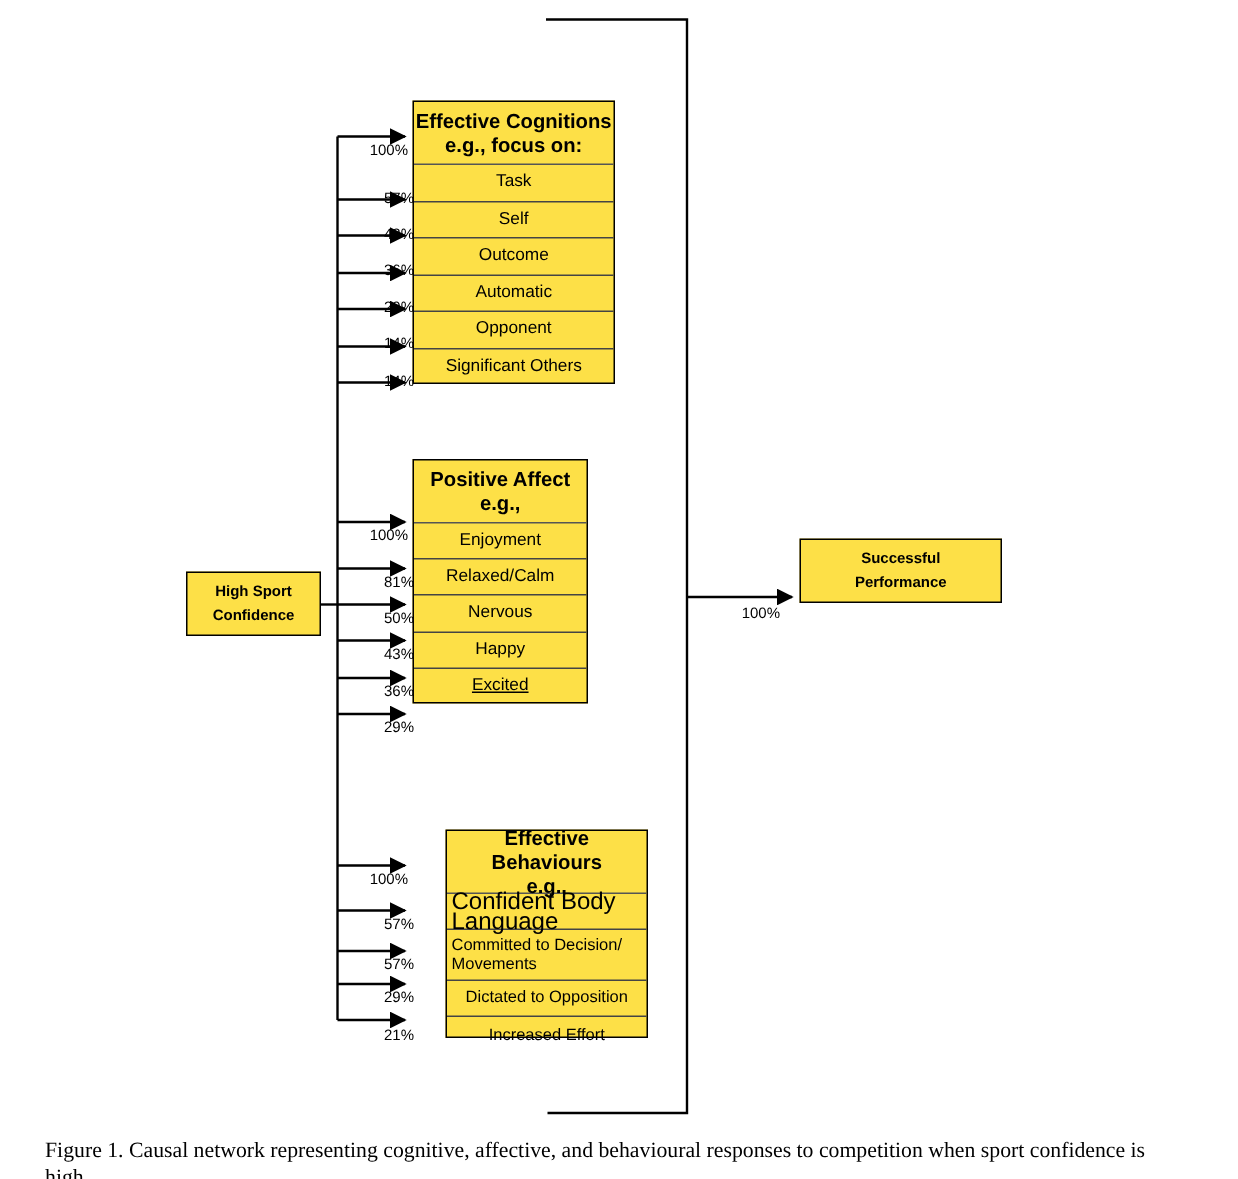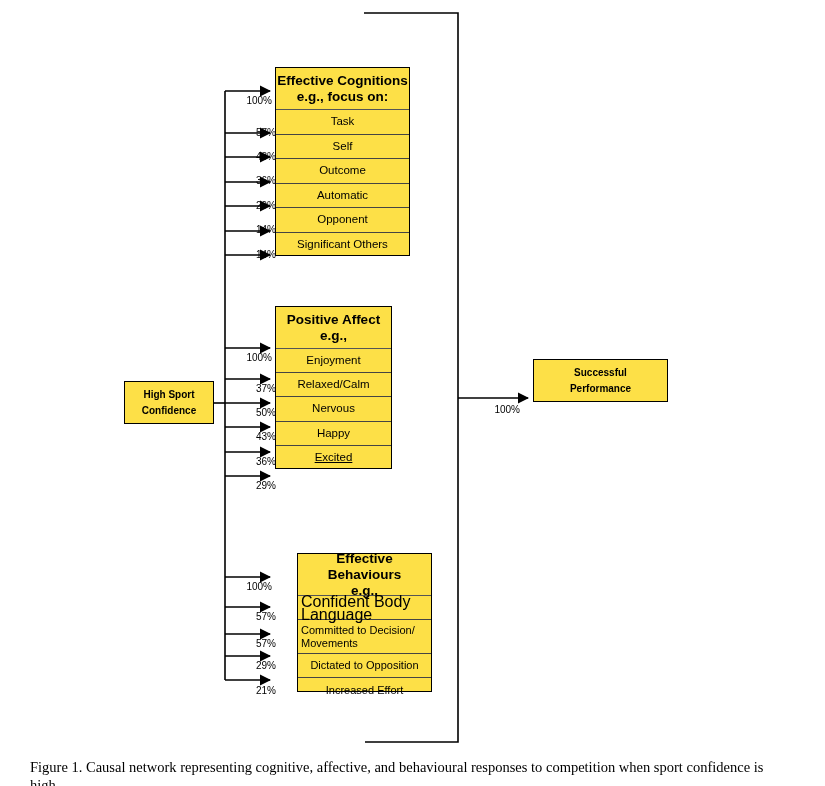--- a/index.html
+++ b/index.html
@@ -104,21 +104,21 @@
       <span>Positive Affect</span>
       <span>e.g.,</span>
     </div>
     <div class="row" style="height:24.2px;">Enjoyment</div>
     <div class="row" style="height:24.2px;">Relaxed/Calm</div>
     <div class="row" style="height:24.2px;">Nervous</div>
     <div class="row" style="height:24.2px;">Happy</div>
     <div class="row" style="height:24.2px;text-decoration:underline;">Excited</div>
   </div>
   <div class="pct" style="left:232px;top:353px;width:40px;">100%</div>
-  <div class="pct" style="left:236px;top:384px;width:40px;">37%</div>
+  <div class="pct" style="left:236px;top:384px;width:40px;">81%</div>
   <div class="pct" style="left:236px;top:408px;width:40px;">50%</div>
   <div class="pct" style="left:236px;top:432px;width:40px;">43%</div>
   <div class="pct" style="left:236px;top:457px;width:40px;">36%</div>
   <div class="pct" style="left:236px;top:481px;width:40px;">29%</div>
 
   <div class="node" style="left:278px;top:553px;width:135px;height:139px;margin-left:19px;">
     <div class="hdr" style="height:42px;">
       <span>Effective Behaviours</span>
       <span>e.g.,</span>
     </div>

